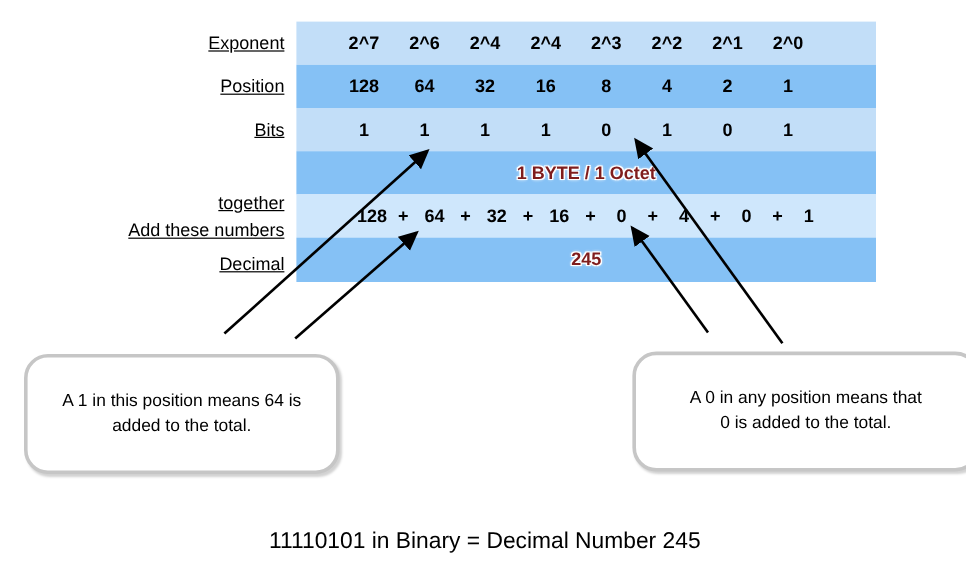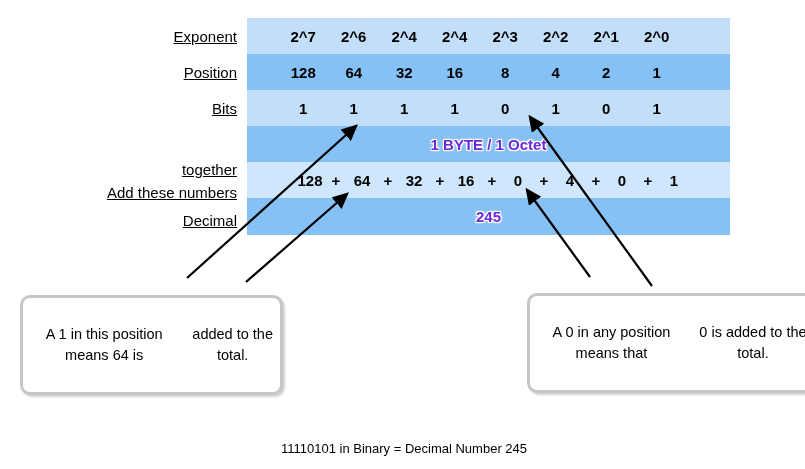--- a/index.html
+++ b/index.html
@@ -71,57 +71,57 @@
     text-align:center;
     font-weight:bold;
     font-size:15px;
   }
   .banner-text, .decimal-text{
     position:absolute;
     left:0;top:0;width:100%;height:100%;
     display:flex;align-items:center;justify-content:center;
     font-weight:bold;
     font-size:15px;
-    color:#6d28d9;
+    color:#7f1d1d;
     text-shadow:
       -1px -1px 0 #fff, 1px -1px 0 #fff,
       -1px  1px 0 #fff, 1px  1px 0 #fff,
        0 0 3px #fff, 0 0 3px #fff;
   }
   
   .arrow-layer{
     position:absolute;
     left:0;top:0;width:805px;height:469px;
     pointer-events:none;
   }
   
   .callout{
     position:absolute;
     background:#fff;
     border:3px solid #c6c6c6;
-    border-radius:10px;
+    border-radius:20px;
     box-shadow:2px 2px 2px rgba(0,0,0,0.18);
     display:flex;
-    flex-direction:row;
+    flex-direction:column;
     align-items:center;
     justify-content:center;
     text-align:center;
     font-size:14.5px;
     line-height:21px;
   }
   .callout .line{display:block;}
   .callout.left-box{left:20px;top:295px;width:263px;height:100px;}
   .callout.right-box{left:527px;top:293px;width:289px;height:100px;}
   
   .caption{
     position:absolute;
     left:0;top:441px;
     width:786px;
     text-align:center;
-    font-size:13px;
+    font-size:19px;
     color:#000;
     padding-left:22px;
   }
 </style>
 </head>
 <body>
 
 <div class="canvas">
 
   <div class="row-label" style="top:28px">Exponent</div>

